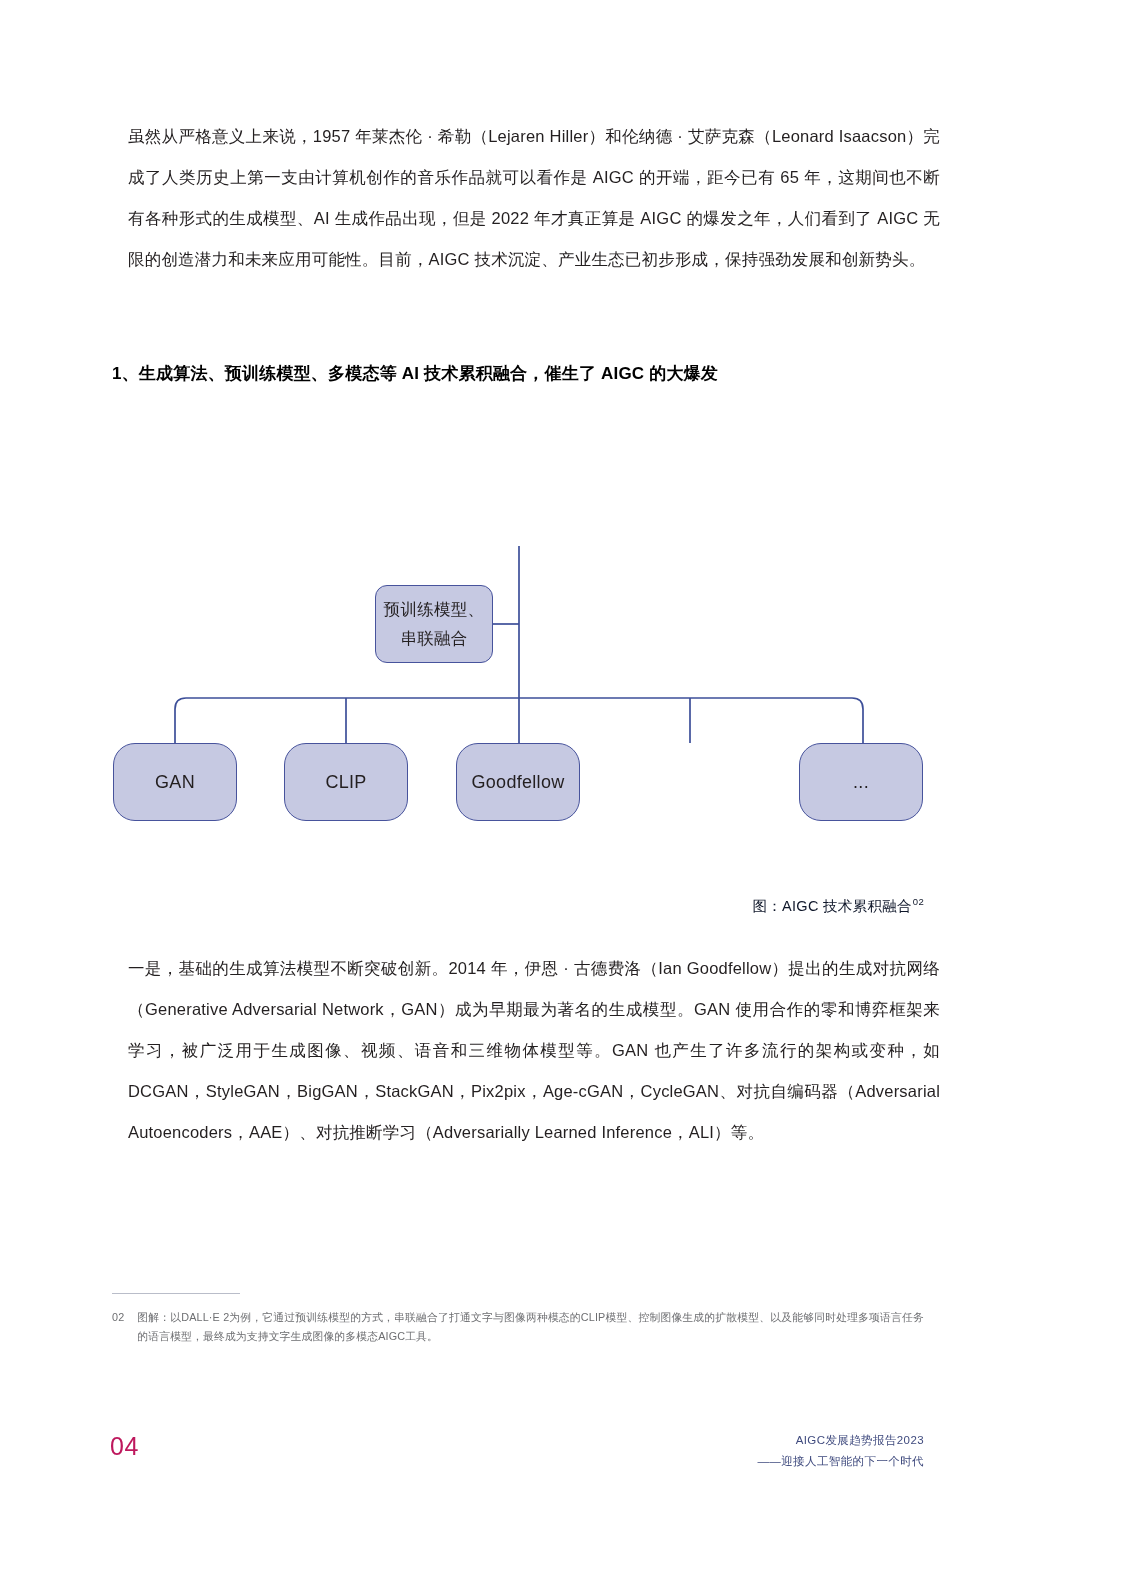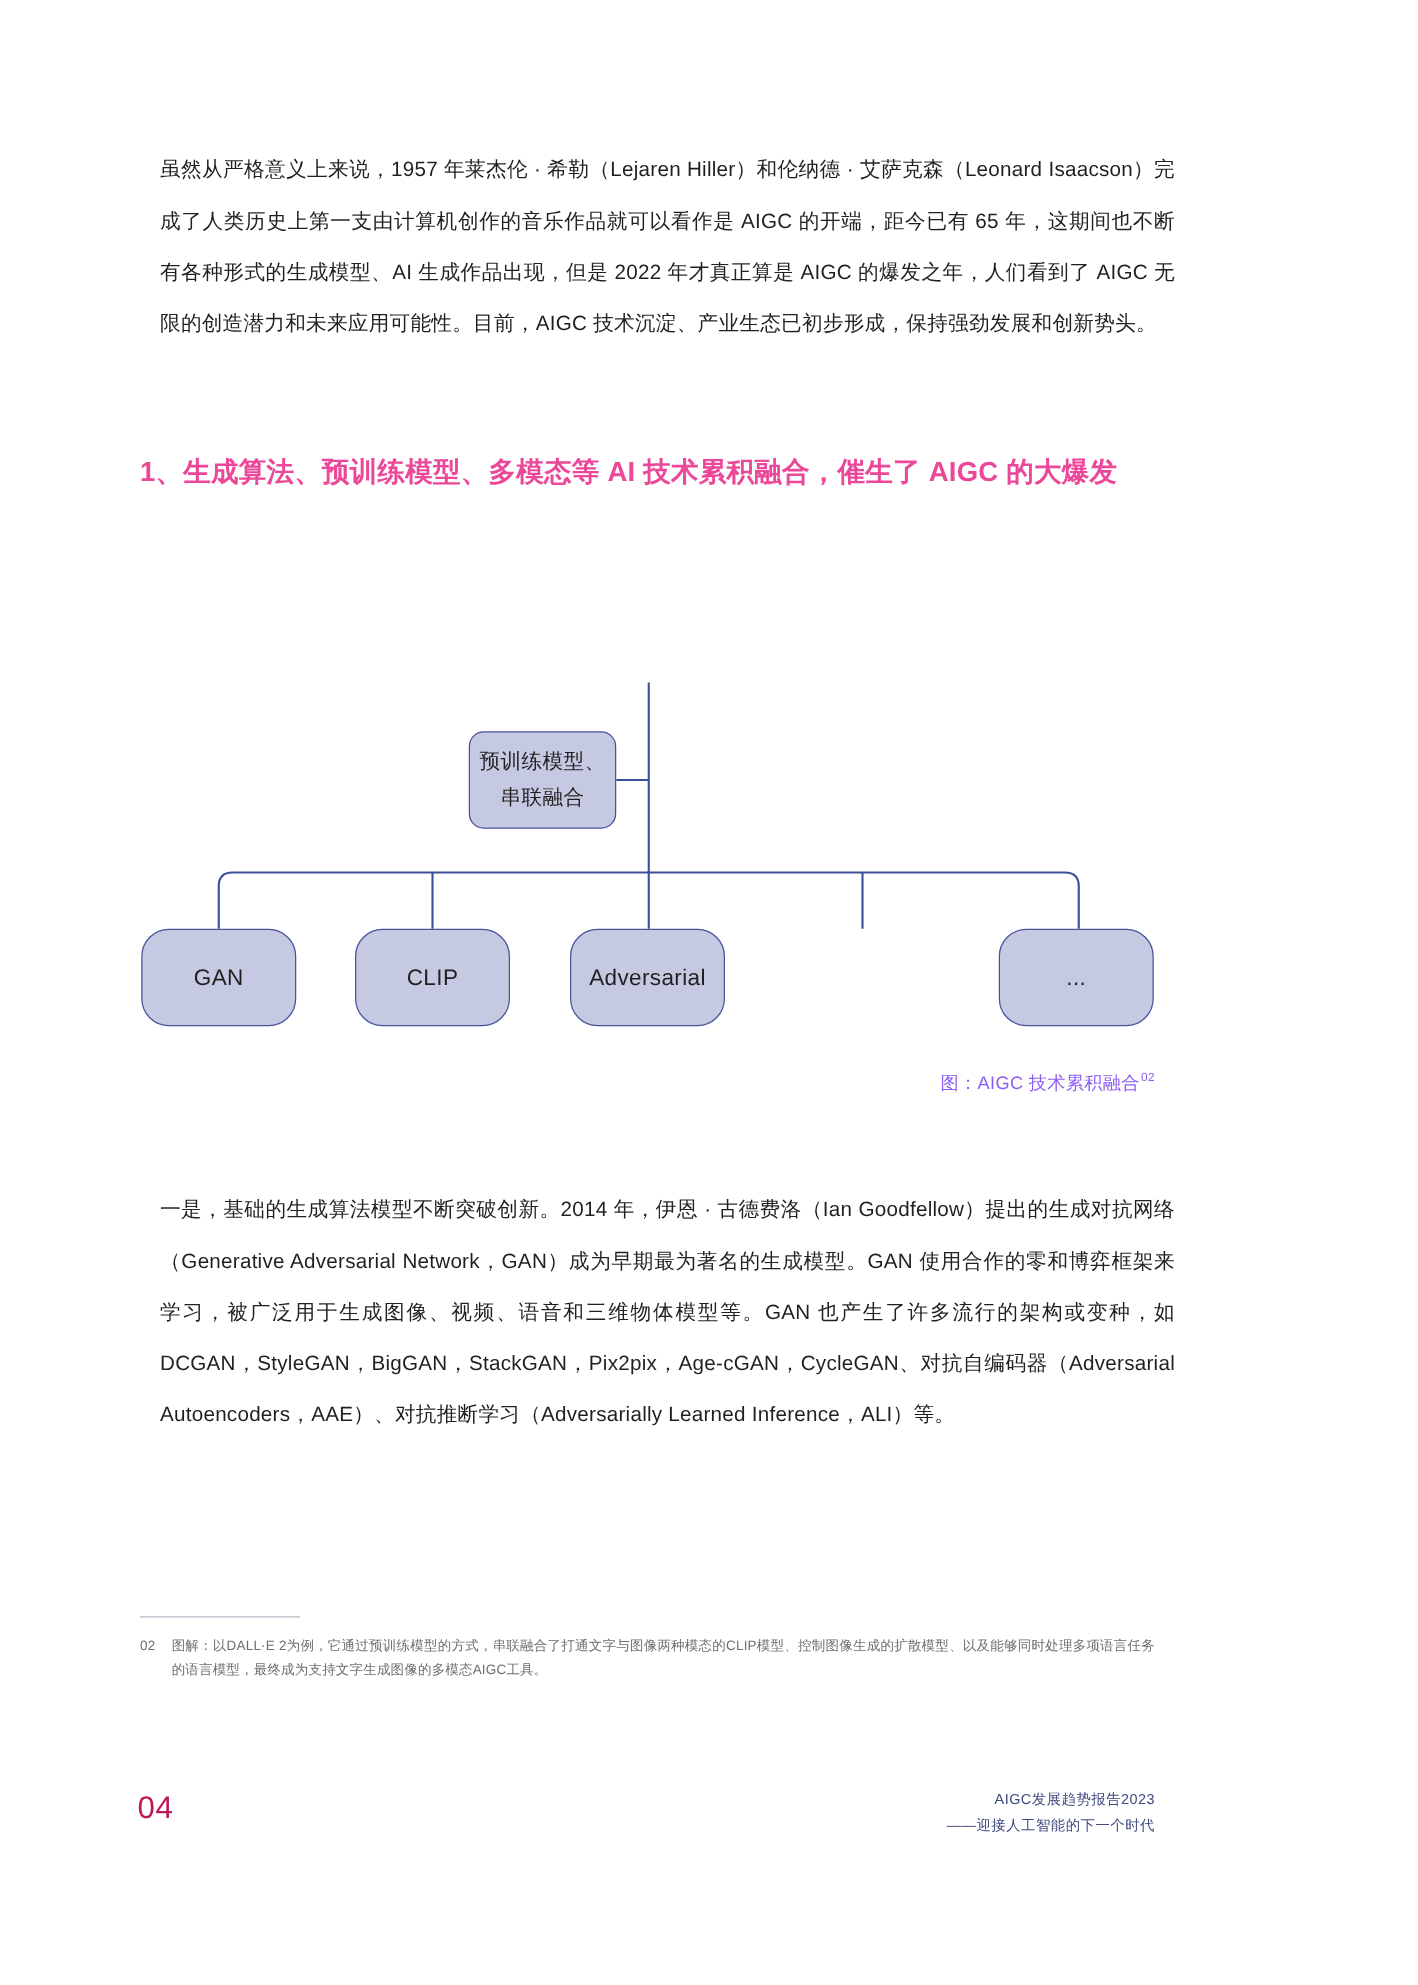--- a/index.html
+++ b/index.html
@@ -43,24 +43,24 @@
     left: 0;
     width: 812px;
   }
 
   
   .section-heading {
     position: absolute;
     top: 340px;
     left: 0;
     width: 820px;
-    font-size: 22px;
+    font-size: 17px;
     line-height: 39px;
     font-weight: 700;
-    color: #ec4899;
+    color: #000000;
     letter-spacing: 0.2px;
   }
 
   
   .diagram {
     position: absolute;
     top: 445px;
     left: 0;
     width: 812px;
     height: 390px;
@@ -119,26 +119,26 @@
   }
   .leaf-0 { left: 1px; }
   .leaf-1 { left: 172px; }
   .leaf-2 { left: 344px; }
   .leaf-3 { left: 516px; }
   .leaf-4 { left: 687px; }
 
   
   .fig-caption {
     position: absolute;
-    top: 857px;
+    top: 896px;
     left: 0;
     width: 812px;
     text-align: right;
     font-size: 14.5px;
-    color: #8b5cf6;
+    color: #0f172a;
     letter-spacing: 0.3px;
   }
   .fig-caption sup {
     font-size: 9.5px;
     vertical-align: super;
     margin-left: 1px;
   }
 
   .para-second {
     position: absolute;
@@ -232,21 +232,21 @@
       </div>
 
       <div class="leaf-row">
         <div class="node-box node-leaf leaf-0">
           <span>GAN</span>
         </div>
         <div class="node-box node-leaf leaf-1">
           <span>CLIP</span>
         </div>
         <div class="node-box node-leaf leaf-2">
-          <span>Adversarial</span>
+          <span>Goodfellow</span>
         </div>
         <div class="node-box node-leaf leaf-4">
           <span>...</span>
         </div>
       </div>
     </div>
 
     <div class="fig-caption">
       <span>图：AIGC 技术累积融合</span><sup>02</sup>
     </div>

